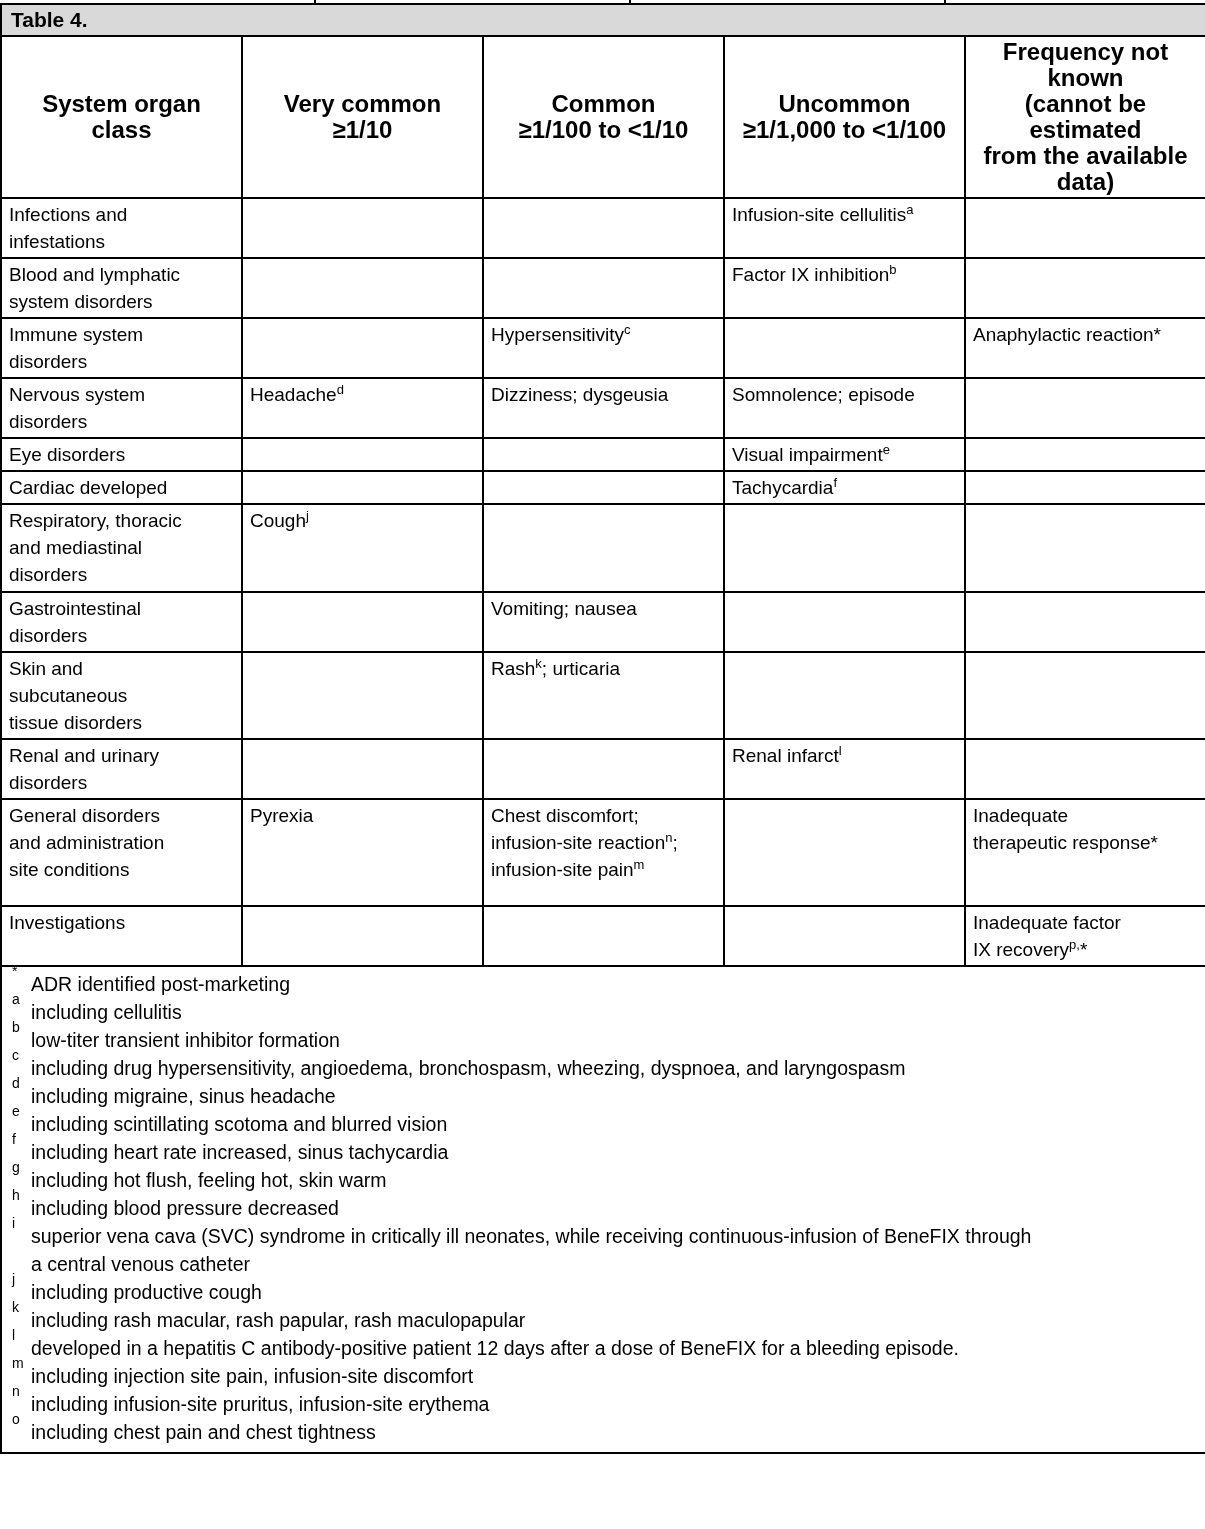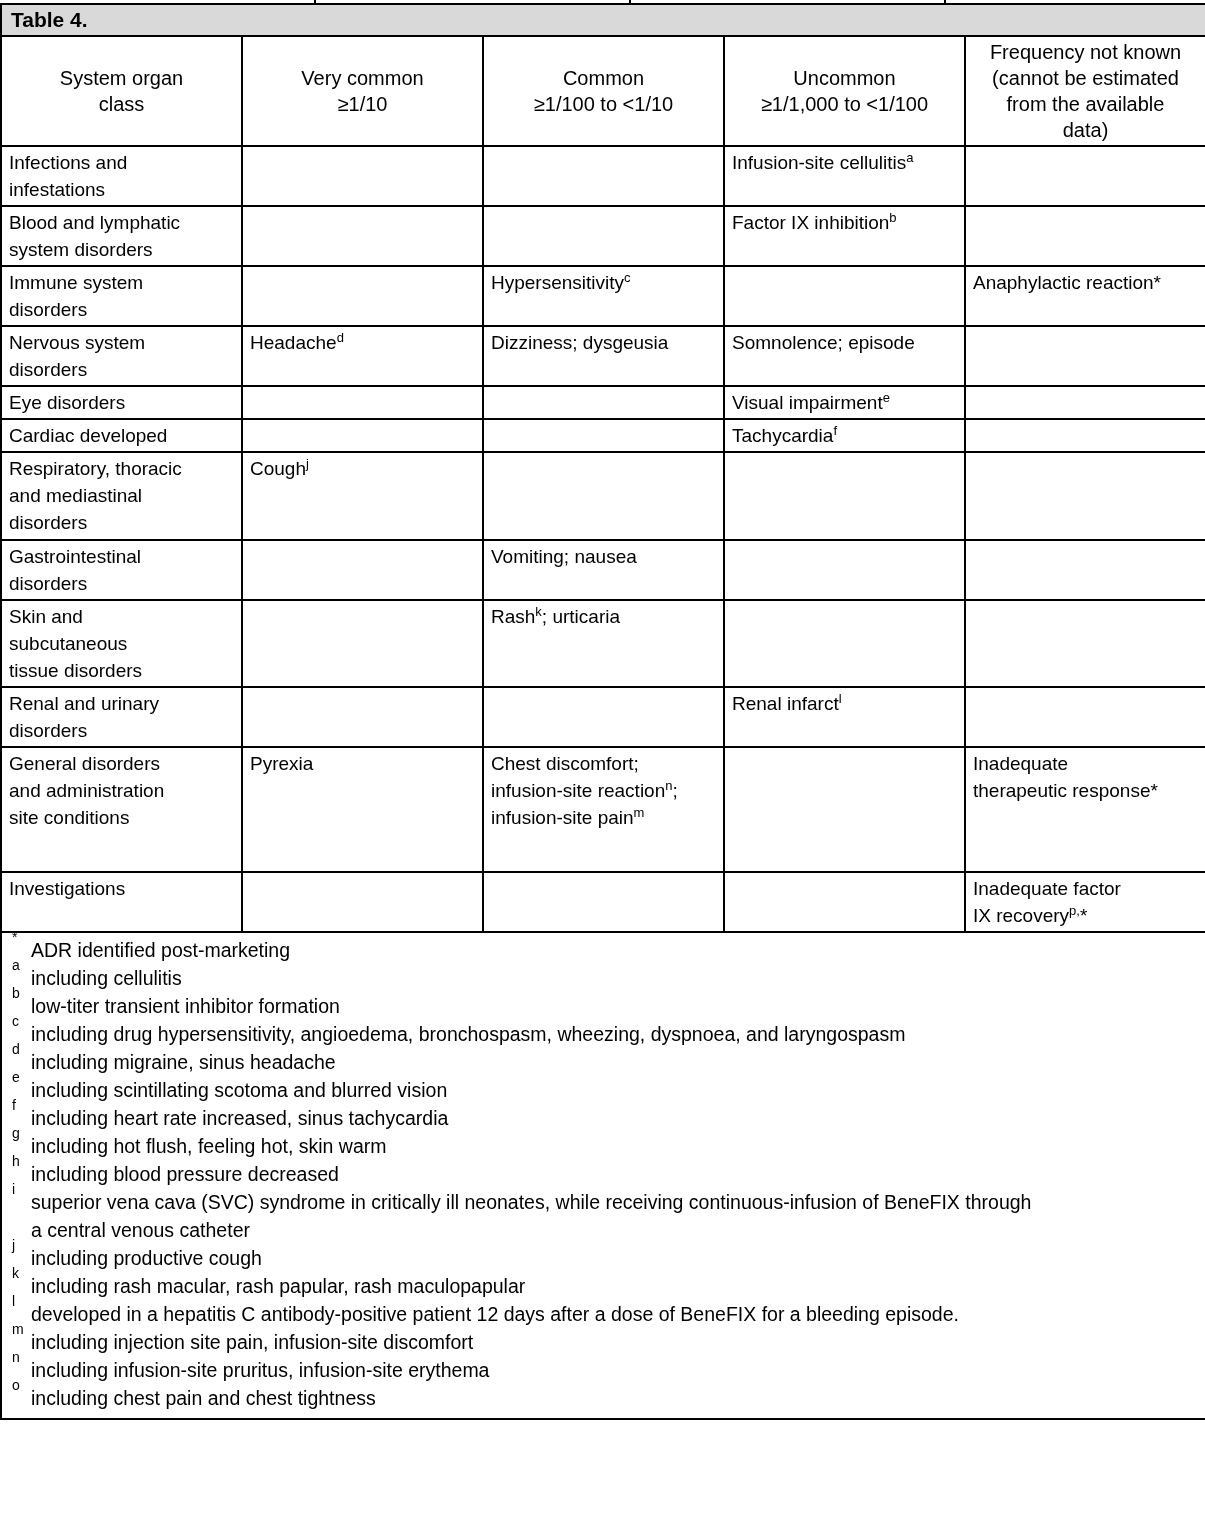--- a/index.html
+++ b/index.html
@@ -21,22 +21,22 @@
   .title-cell {
     background: #d9d9d9;
     font-weight: bold;
     font-size: 21px;
     padding: 3px 8px 3px 9px;
     height: 26px;
     vertical-align: middle;
     text-align: left;
   }
   th.colhead {
-    font-size: 20px;
-    font-weight: normal;
+    font-size: 24px;
+    font-weight: bold;
     vertical-align: middle;
     white-space: pre-line;
     line-height: 26px;
     padding: 2px 2px;
     height: 104px;
   }
   td.cell {
     font-size: 19px;
     vertical-align: top;
     text-align: left;
@@ -172,21 +172,21 @@
         <td class="cell"></td>
       </tr>
       <tr style="height: 57px;">
         <td class="cell">Renal and urinary
 disorders</td>
         <td class="cell"></td>
         <td class="cell"></td>
         <td class="cell">Renal infarct<sup>l</sup></td>
         <td class="cell"></td>
       </tr>
-      <tr style="height: 125px;">
+      <tr style="height: 107px;">
         <td class="cell">General disorders
 and administration
 site conditions</td>
         <td class="cell">Pyrexia</td>
         <td class="cell">Chest discomfort;
 infusion-site reaction<sup>n</sup>;
 infusion-site pain<sup>m</sup></td>
         <td class="cell"></td>
         <td class="cell">Inadequate
 therapeutic response*</td>

